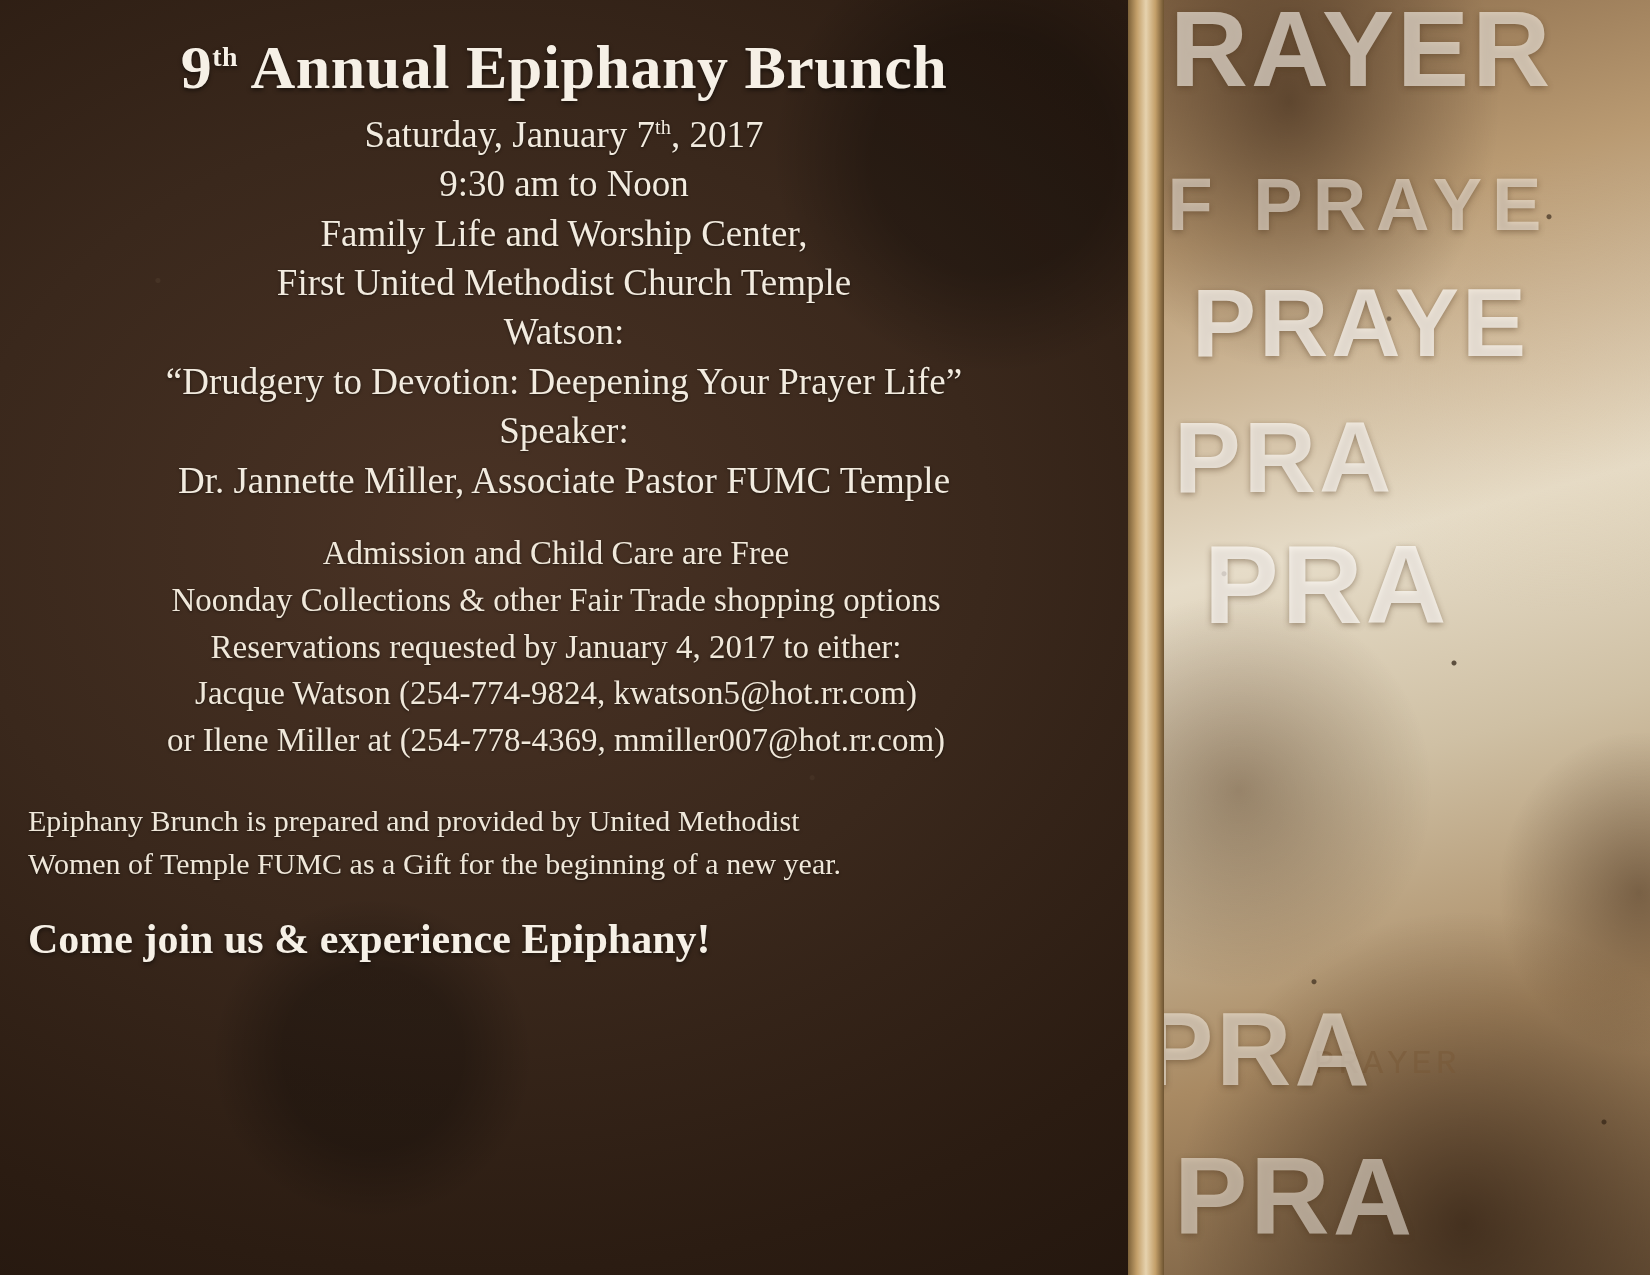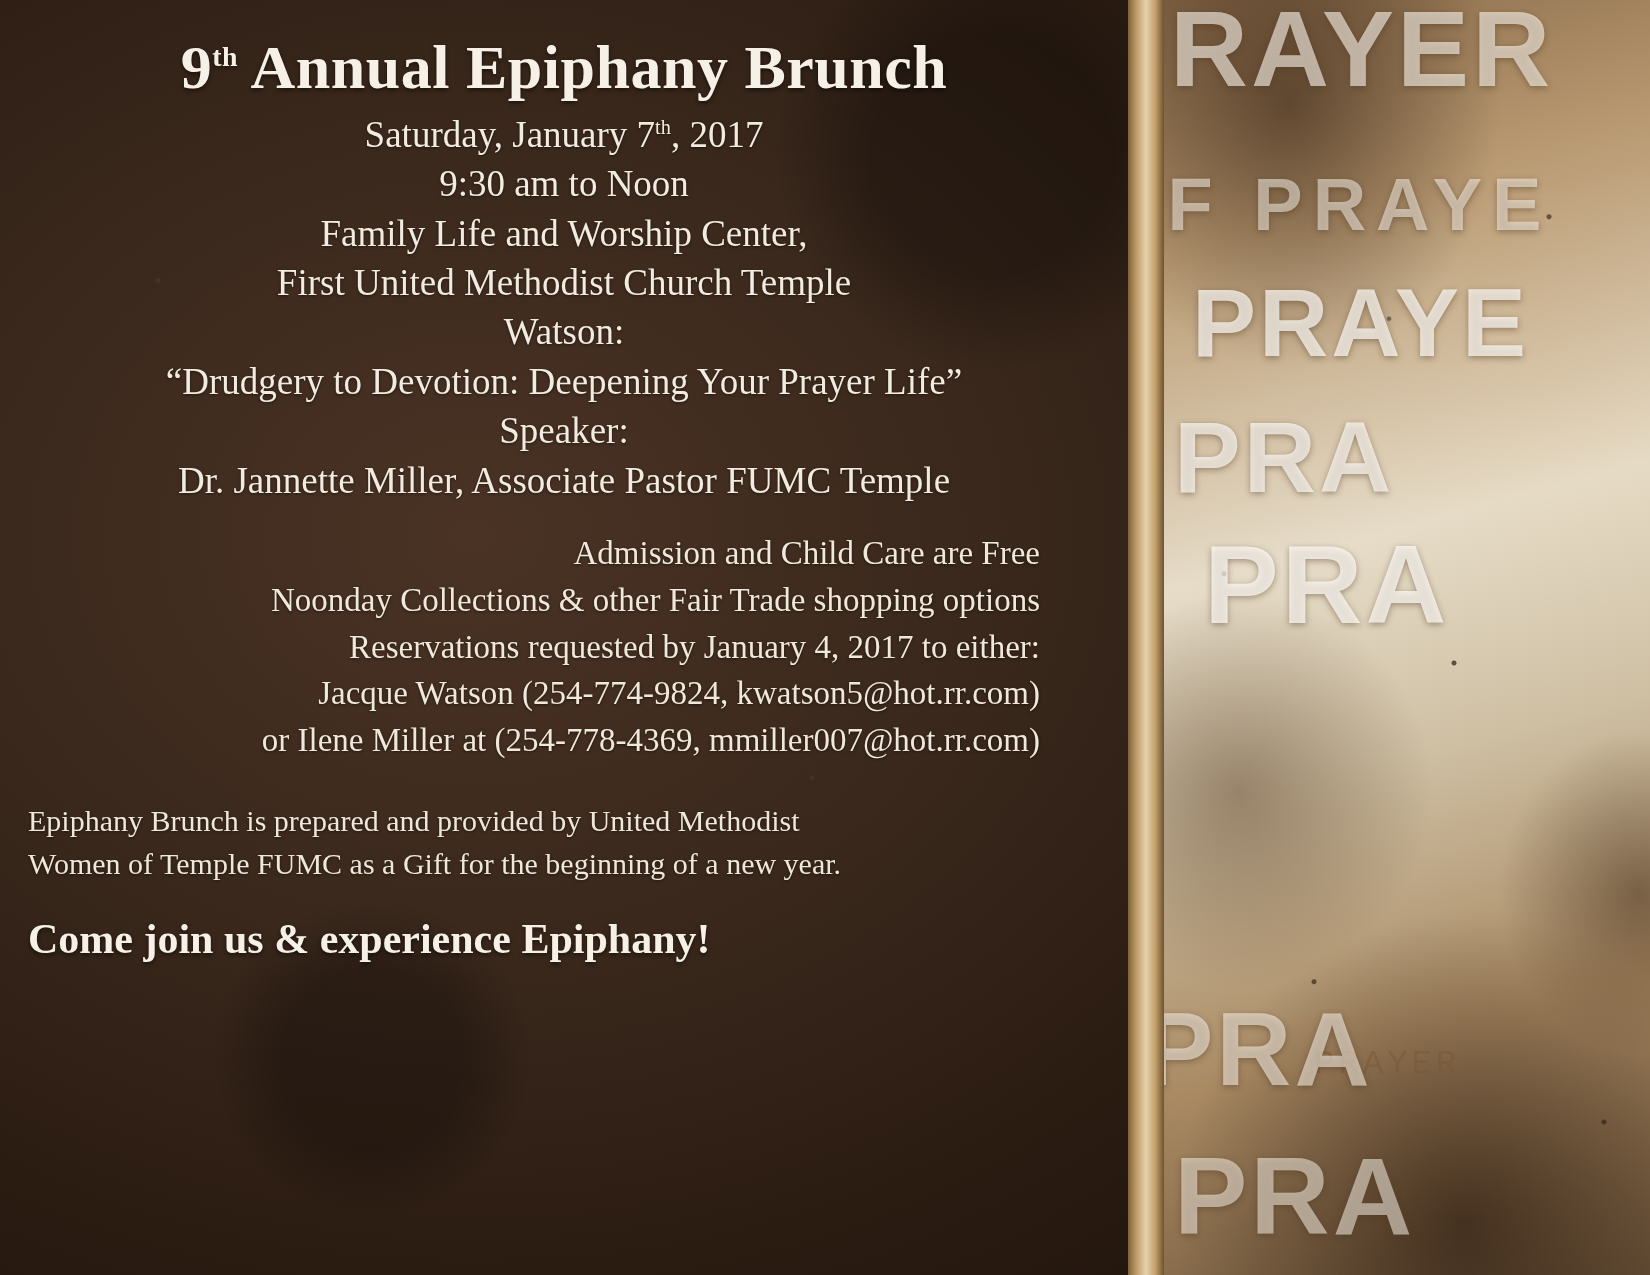--- a/index.html
+++ b/index.html
@@ -134,21 +134,21 @@
   .line {
     font-size: 37px;
     font-weight: 400;
     margin: 2px 0;
     line-height: 1.28;
     color: #f2ebdf;
     text-shadow: 0 1px 3px rgba(0,0,0,0.5);
   }
   .line sup { font-size: 0.55em; vertical-align: super; }
   .block-left {
-    text-align: right;
+    text-align: center;
     padding-left: 44px;
     padding-right: 60px;
     margin-top: 26px;
   }
   .line-left {
     font-size: 33px;
     line-height: 1.42;
     color: #f0e8da;
     text-shadow: 0 1px 3px rgba(0,0,0,0.5);
   }

